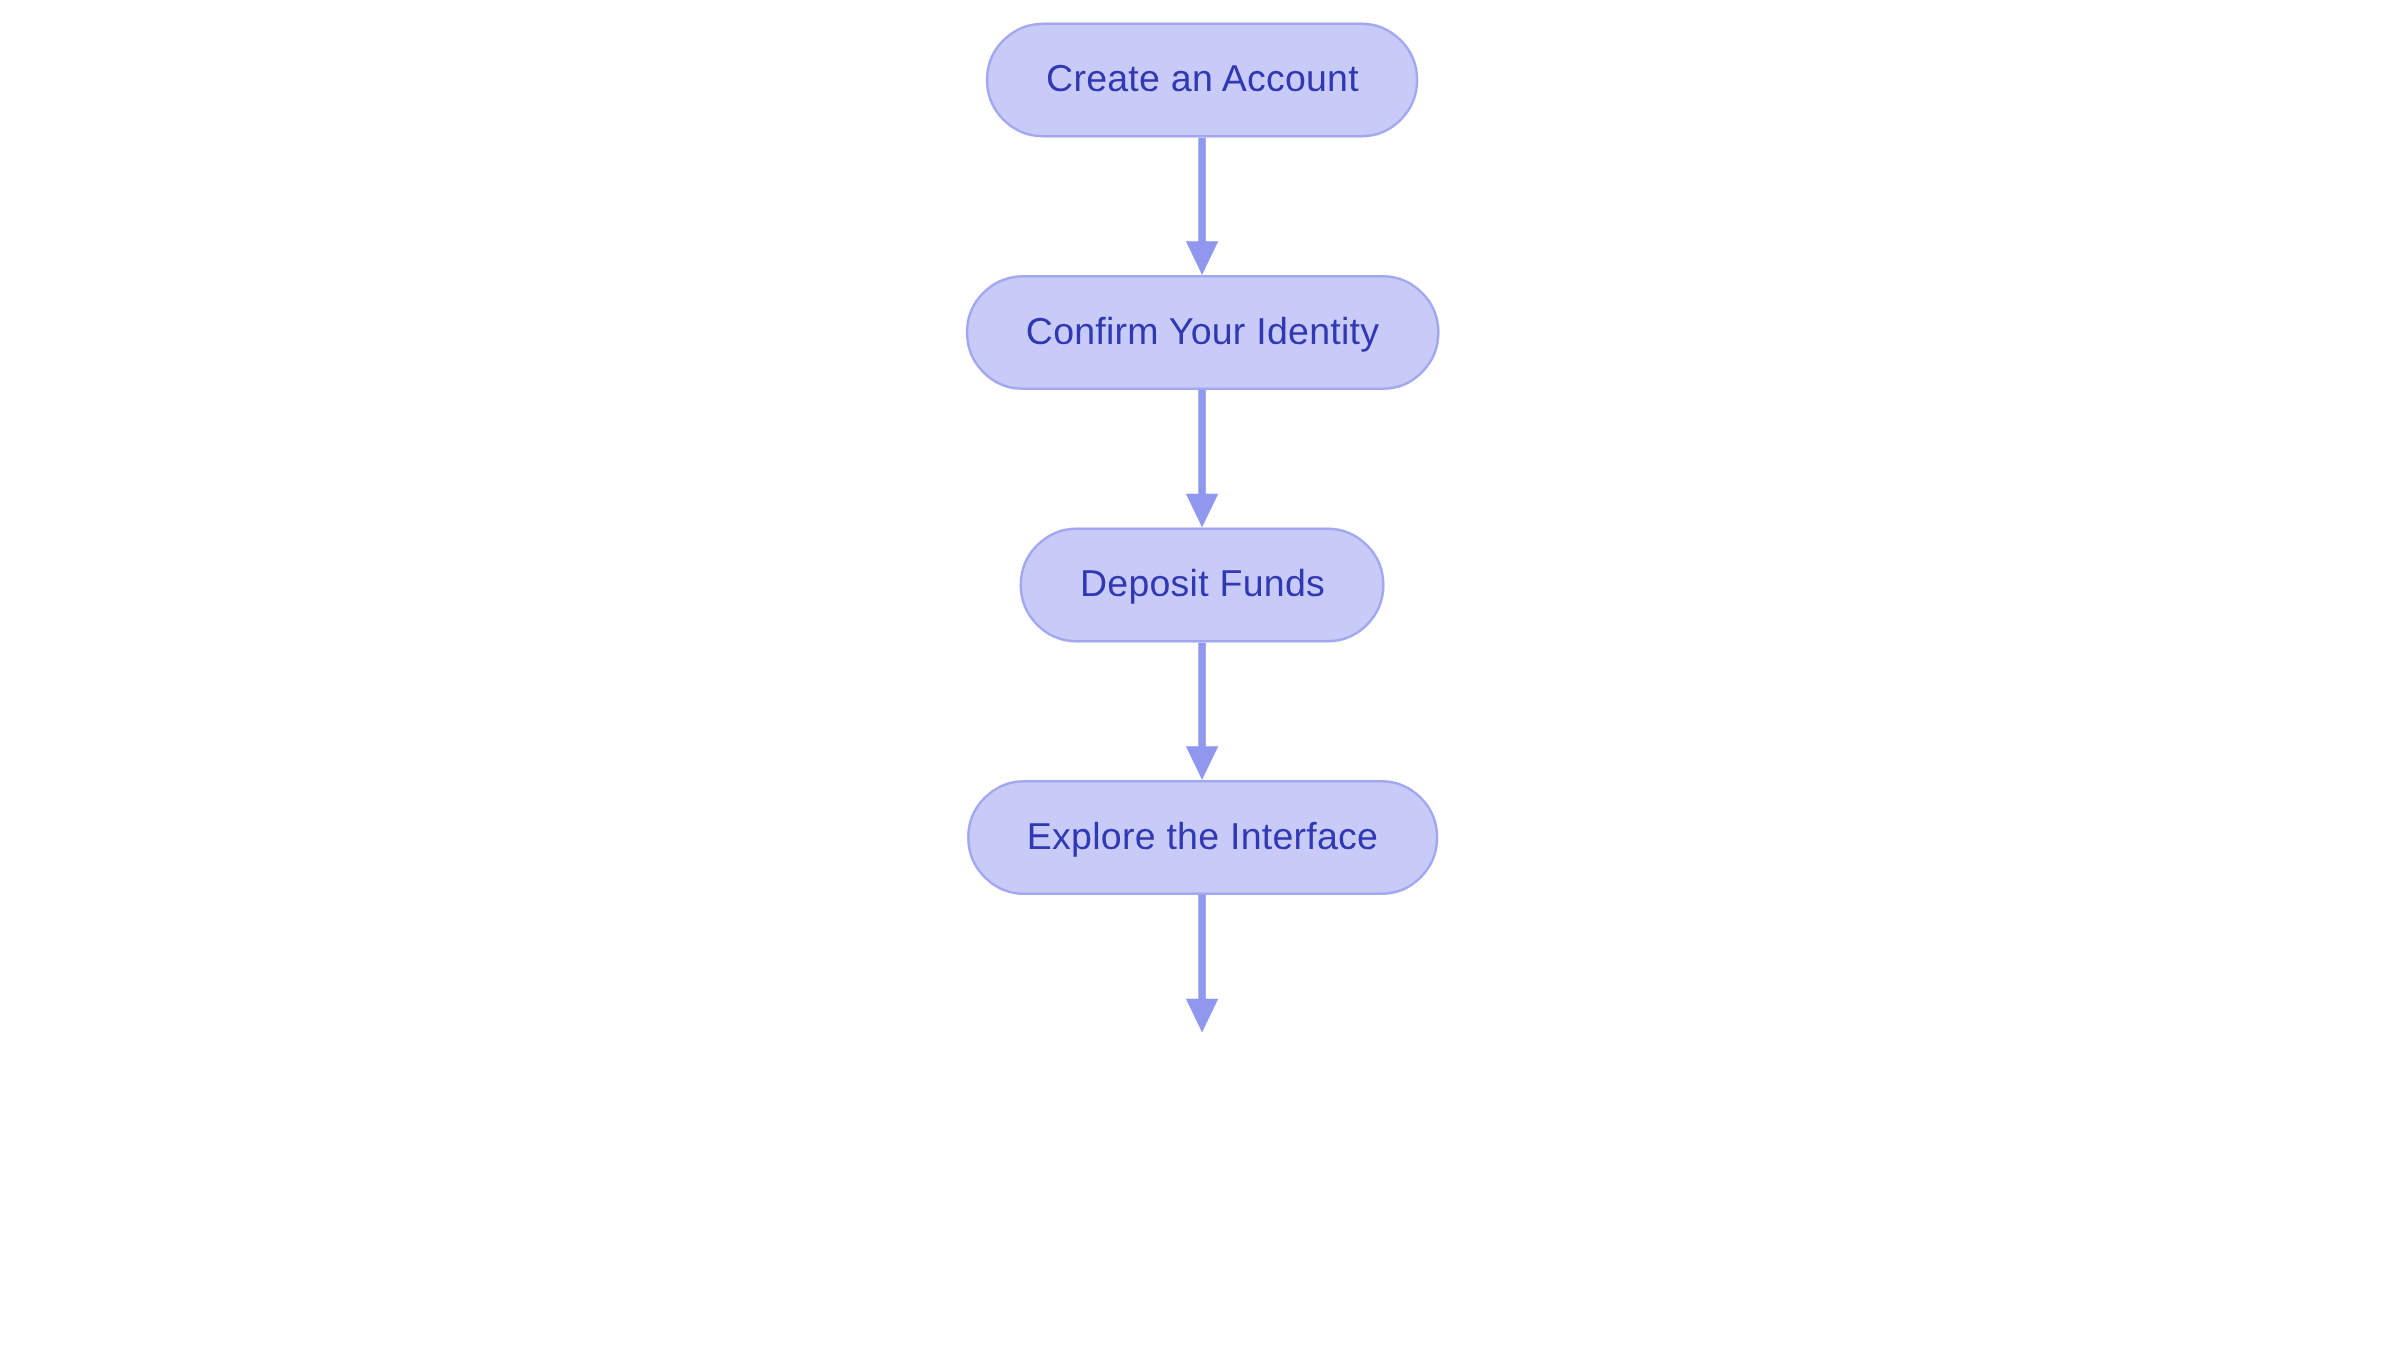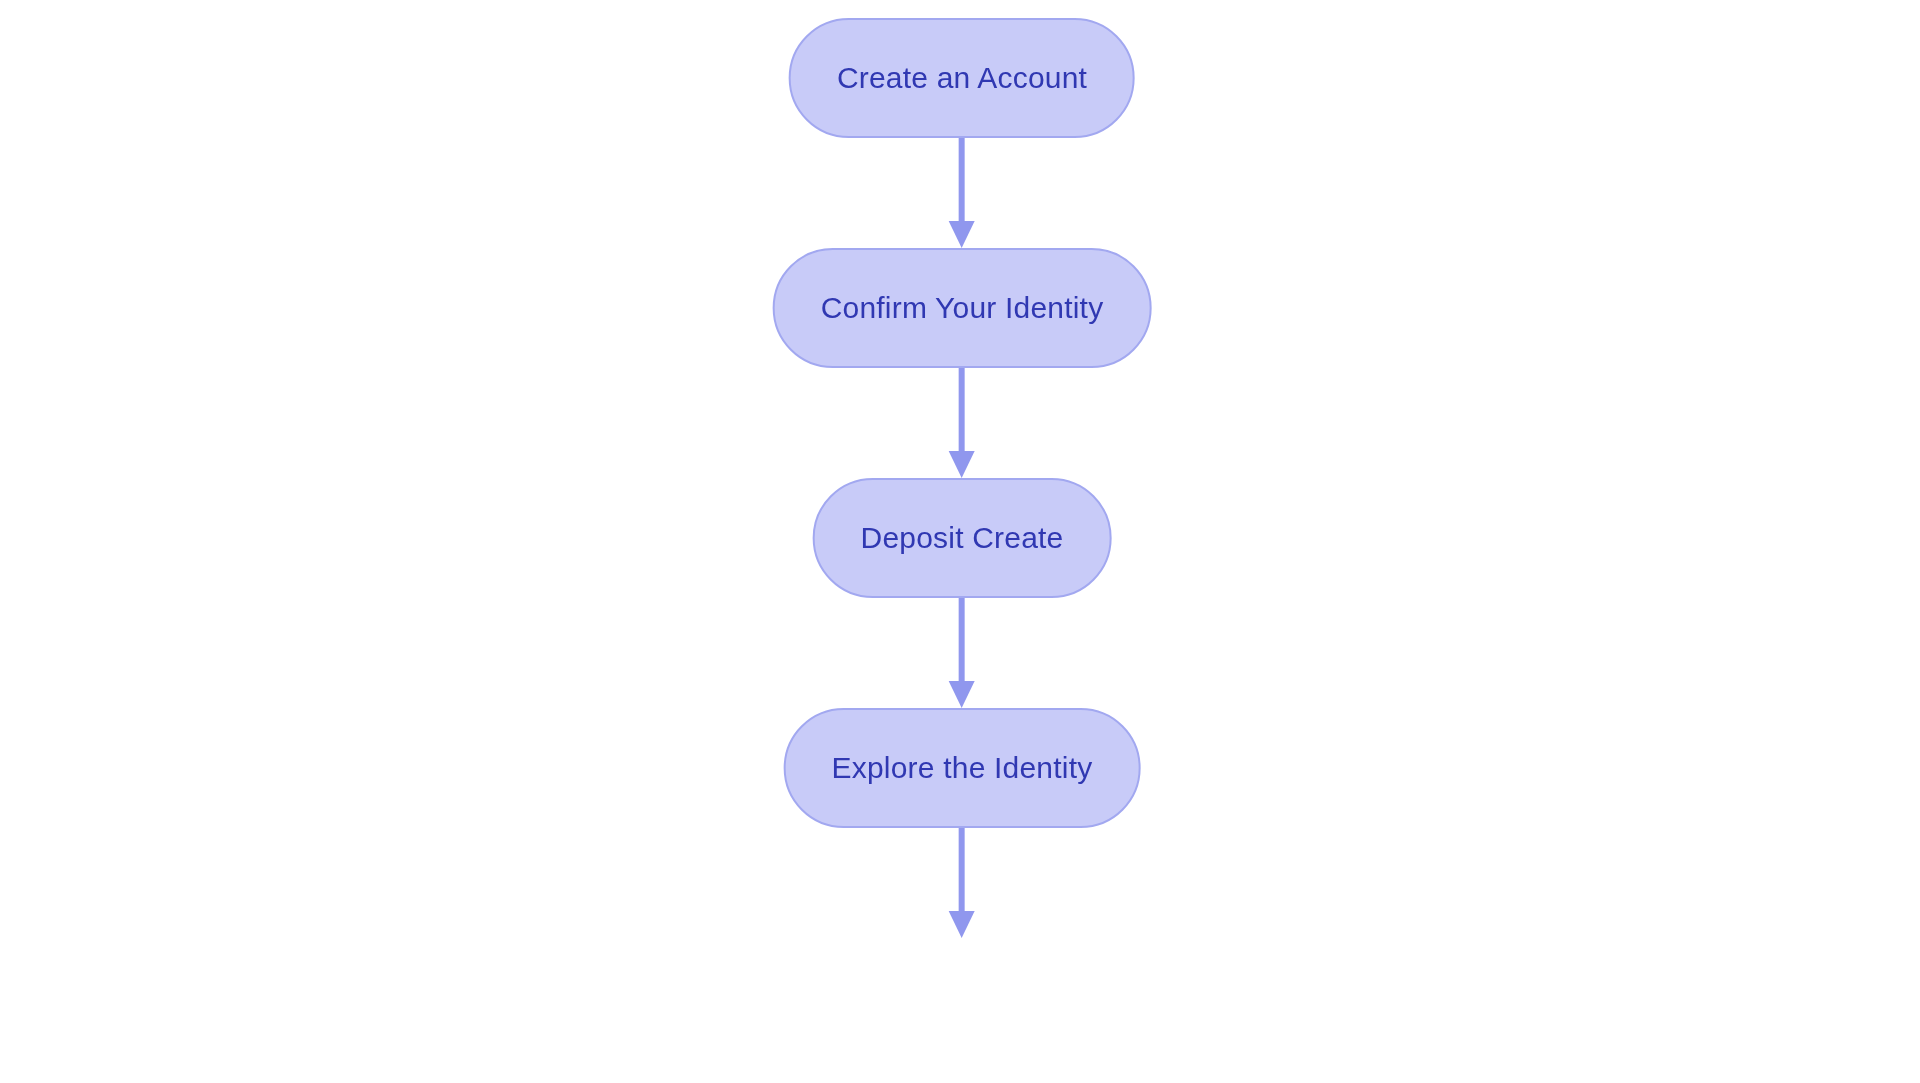--- a/index.html
+++ b/index.html
@@ -22,21 +22,21 @@
   .flowchart{
     position:absolute;
     left:962px;
     top:18px;
     transform:translateX(-50%);
     display:flex;
     flex-direction:column;
     align-items:center;
   }
   .flow-node{
-    height:120px;
+    height:92px;
     padding:0 46px;
     border-radius:60px;
     background:var(--node-fill);
     border:2px solid var(--node-border);
     display:flex;
     align-items:center;
     justify-content:center;
     color:var(--node-text);
     font-size:30px;
     letter-spacing:0.2px;
@@ -73,32 +73,32 @@
   </div>
 
   <div class="flow-arrow">
     <svg width="28" height="110" viewBox="0 0 28 110" aria-hidden="true">
       <line x1="14" y1="0" x2="14" y2="85" stroke="currentColor" stroke-width="6"></line>
       <path d="M1 83 L27 83 L14 110 Z" fill="currentColor"></path>
     </svg>
   </div>
 
   <div class="flow-node">
-    <span>Deposit Create</span>
+    <span>Deposit Funds</span>
   </div>
 
   <div class="flow-arrow">
     <svg width="28" height="110" viewBox="0 0 28 110" aria-hidden="true">
       <line x1="14" y1="0" x2="14" y2="85" stroke="currentColor" stroke-width="6"></line>
       <path d="M1 83 L27 83 L14 110 Z" fill="currentColor"></path>
     </svg>
   </div>
 
   <div class="flow-node">
-    <span>Explore the Identity</span>
+    <span>Explore the Interface</span>
   </div>
 
   <div class="flow-arrow">
     <svg width="28" height="110" viewBox="0 0 28 110" aria-hidden="true">
       <line x1="14" y1="0" x2="14" y2="85" stroke="currentColor" stroke-width="6"></line>
       <path d="M1 83 L27 83 L14 110 Z" fill="currentColor"></path>
     </svg>
   </div>
 
 

